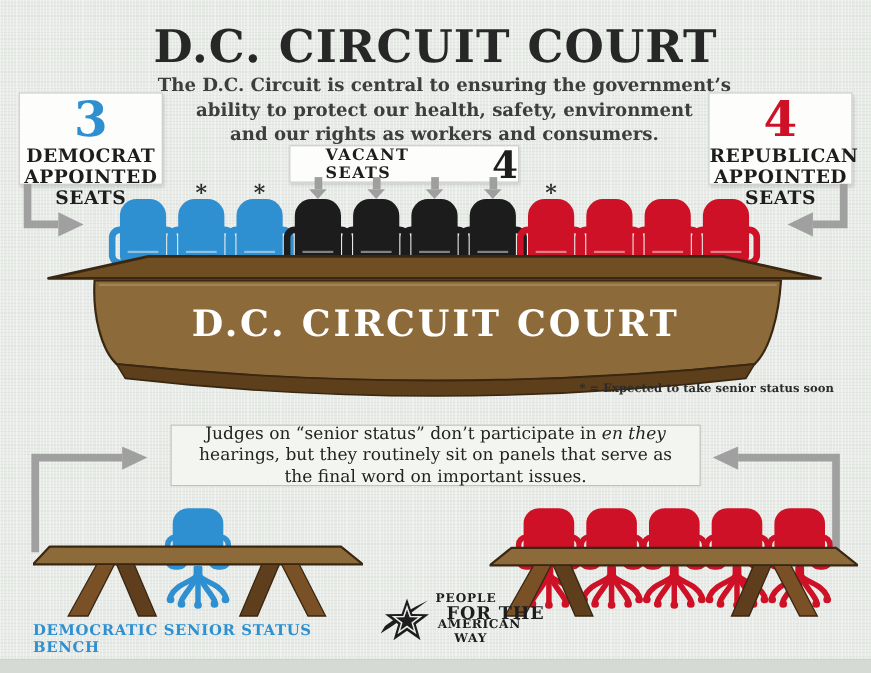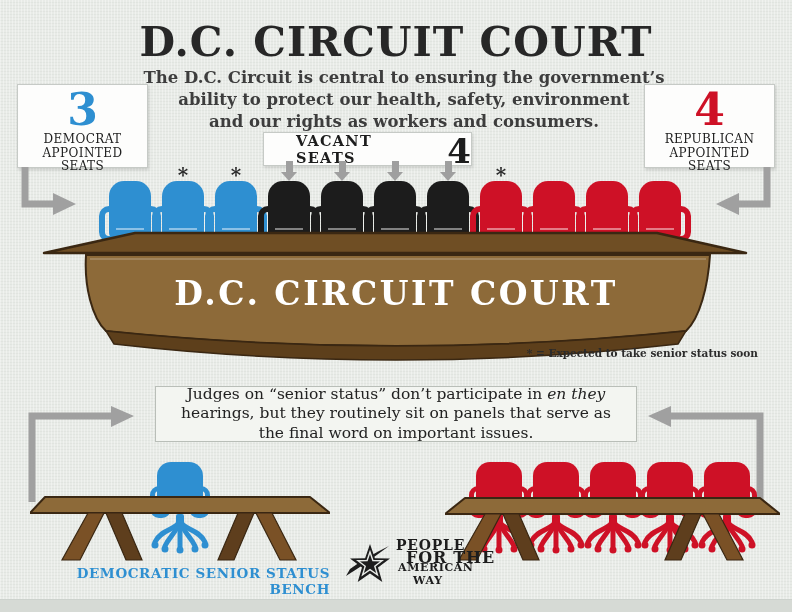--- a/index.html
+++ b/index.html
@@ -29,21 +29,21 @@
     position:absolute;width:131px;height:84px;top:84px;
     background:#fdfdfc;border:1px solid #c6cac6;box-shadow:1px 2px 3px rgba(0,0,0,0.14);
     text-align:center;box-sizing:border-box;
   }
   .stat-dem{left:17px;}
   .stat-rep{left:644px;}
   .stat .num{font-size:44px;font-weight:bold;line-height:1.0;margin-top:3px;}
   .stat-dem .num{color:#2e8fd1;}
   .stat-rep .num{color:#ce1126;}
   .stat .lbl{
-    font-size:12px;font-weight:normal;line-height:1.13;letter-spacing:0.4px;
+    font-size:17px;font-weight:bold;line-height:1.13;letter-spacing:0.4px;
     color:#1d1d1d;white-space:pre-line;margin-top:1px;
   }
   
   .vacant-box{
     position:absolute;left:263px;top:132px;width:207px;height:32px;
     background:#fdfdfc;border:1px solid #c6cac6;box-shadow:1px 2px 3px rgba(0,0,0,0.12);
     display:flex;align-items:center;justify-content:center;gap:17px;overflow:visible;
   }
   .vacant-box .vlabel{font-size:14.5px;font-weight:bold;letter-spacing:1.3px;color:#1d1d1d;margin-left:32px;}
   .vacant-box .vnum{font-size:34px;font-weight:bold;color:#1d1d1d;line-height:0.9;position:relative;top:2px;}
@@ -100,30 +100,30 @@
     border-radius:14px 14px 4px 4px;background:var(--c);
   }
   .ochair .oarm{
     position:absolute;top:24px;width:11px;height:22px;
     border:5px solid var(--c);border-radius:9px;background:transparent;
   }
   .ochair .oarm.la{left:-7px;} .ochair .oarm.ra{right:-7px;}
   .ochair .obase{position:absolute;top:52px;left:50%;transform:translateX(-50%);}
   .table-svg{position:absolute;left:0;top:0;}
   .bench-label{
-    position:absolute;left:0;right:0;top:110px;text-align:right;
+    position:absolute;left:0;right:0;top:110px;text-align:left;
     font-size:13.5px;font-weight:bold;letter-spacing:0.6px;
   }
   .bench-label.dem{color:#2e8fd1;}
   .bench-label.rep{color:#ce1126;}
   
   .logo{position:absolute;left:346px;top:536px;width:140px;height:58px;color:#1d1d1d;}
   .logo .lsvg{position:absolute;left:0;top:2px;}
   .logo .ltxt{position:absolute;left:50px;top:0;font-weight:bold;line-height:1;}
-  .logo .l1{position:absolute;left:0;top:2px;font-size:14px;letter-spacing:0.8px;white-space:nowrap;}
+  .logo .l1{position:absolute;left:0;top:2px;font-size:11px;letter-spacing:0.8px;white-space:nowrap;}
   .logo .l2{position:absolute;left:10px;top:14px;font-size:16px;letter-spacing:0.8px;white-space:nowrap;}
   .logo .l3{position:absolute;left:2px;top:26px;font-size:11px;letter-spacing:0.6px;white-space:nowrap;}
   .logo .l4{position:absolute;left:17px;top:39px;font-size:11px;letter-spacing:0.8px;white-space:nowrap;}
   
   .bottom-band{
     position:absolute;left:0;right:0;top:599px;height:13px;
     background:#d6dad5;border-top:1px solid #cdd2cd;
   }
 </style>
 </head>

